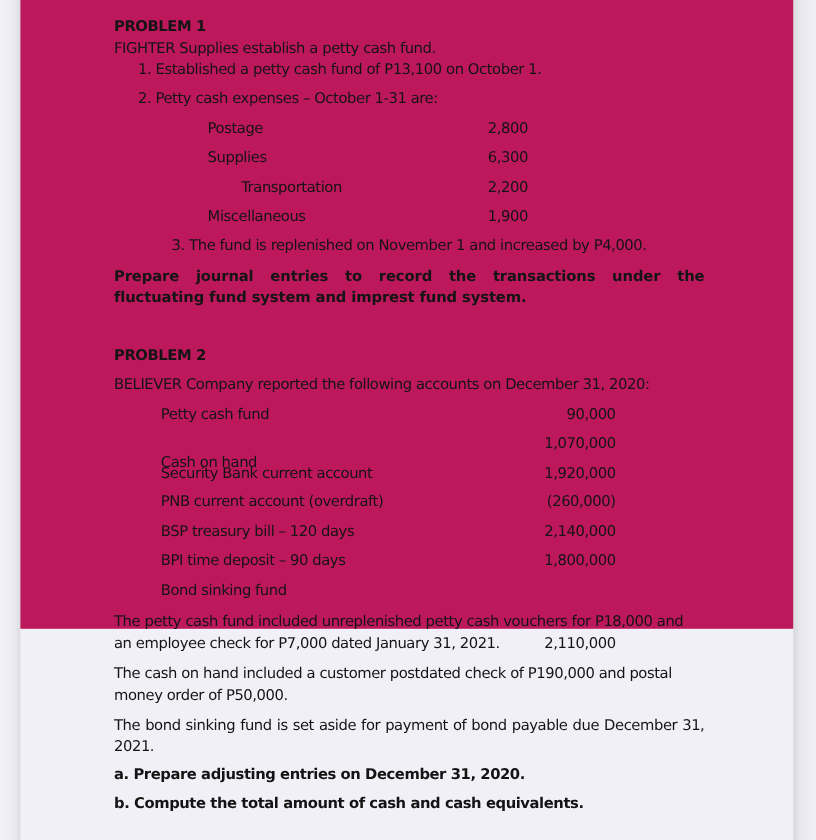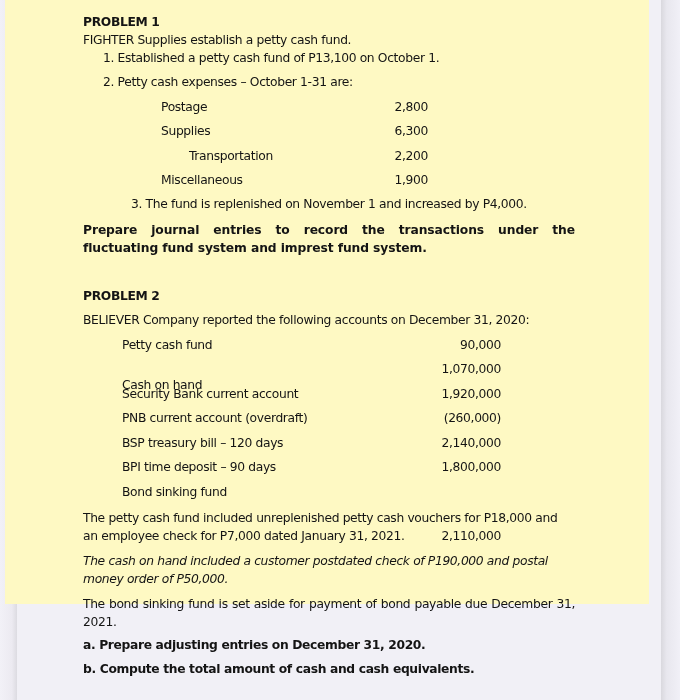--- a/index.html
+++ b/index.html
@@ -13,25 +13,25 @@
     .margin-left {
       position: absolute; left: 0; top: 0; width: 17px; height: 700px;
       background: linear-gradient(to right, #f2f1f7 0%, #eceaf1 70%, #dcdbe1 100%);
     }
     .margin-right {
       position: absolute; left: 661px; top: 0; width: 19px; height: 700px;
       background: linear-gradient(to right, #d9d8de 0%, #e8e7ee 30%, #f1f0f7 100%);
     }
     .page {
       position: absolute;
-      left: 5px;
+      left: 17px;
       top: 0;
       width: 644px;
-      height: 604px;
-      background: #fef9c3;
+      height: 524px;
+      background: #be185d;
     }
     .doc {
       position: absolute;
       left: 0; top: 0;
       width: 644px;
       font-family: "DejaVu Sans", sans-serif;
       color: #141414;
       font-size: 12.3px;
       letter-spacing: -0.35px;
     }
@@ -111,20 +111,20 @@
         <div class="abs" style="left:117px; top:460px;">BPI time deposit – 90 days</div>
         <div class="abs num" style="left:400px; width:96px; top:460px;">1,800,000</div>
       </div>
       <div>
         <div class="abs" style="left:117px; top:485px;">Bond sinking fund</div>
         <div class="abs num" style="left:400px; width:96px; top:485px;margin-top:44px;">2,110,000</div>
       </div>
     </div>
 
     <div class="para" style="top:509px;">The petty cash fund included unreplenished petty cash vouchers for P18,000 and an employee check for P7,000 dated January 31, 2021.</div>
-    <div class="para" style="top:552px;font-style:italic;">The cash on hand included a customer postdated check of P190,000 and postal money order of P50,000.</div>
+    <div class="para" style="top:552px;">The cash on hand included a customer postdated check of P190,000 and postal money order of P50,000.</div>
     <div class="para justify" style="top:595px;">The bond sinking fund is set aside for payment of bond payable due December 31, 2021.</div>
 
     <div class="abs bold" style="left:78px; top:638px;">a. Prepare adjusting entries on December 31, 2020.</div>
     <div class="abs bold" style="left:78px; top:662px;">b. Compute the total amount of cash and cash equivalents.</div>
 
   </div>
 </div>
 
 </body></html>

